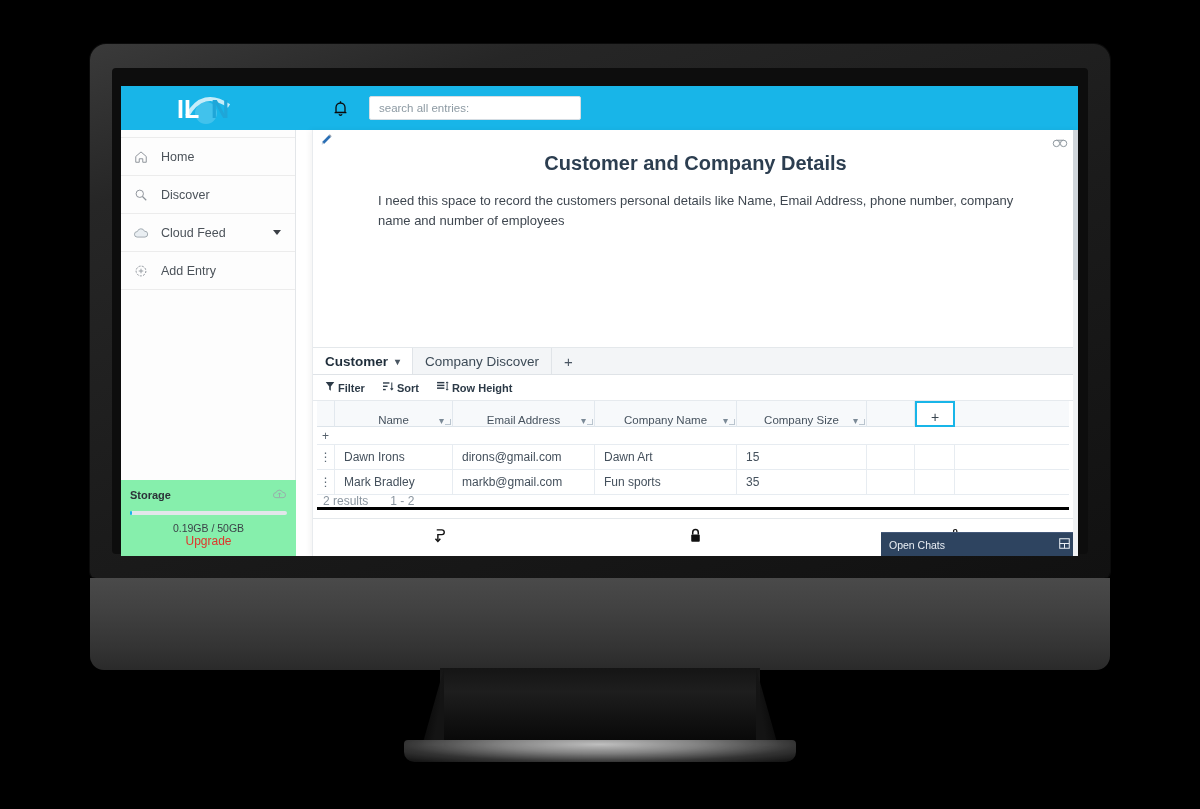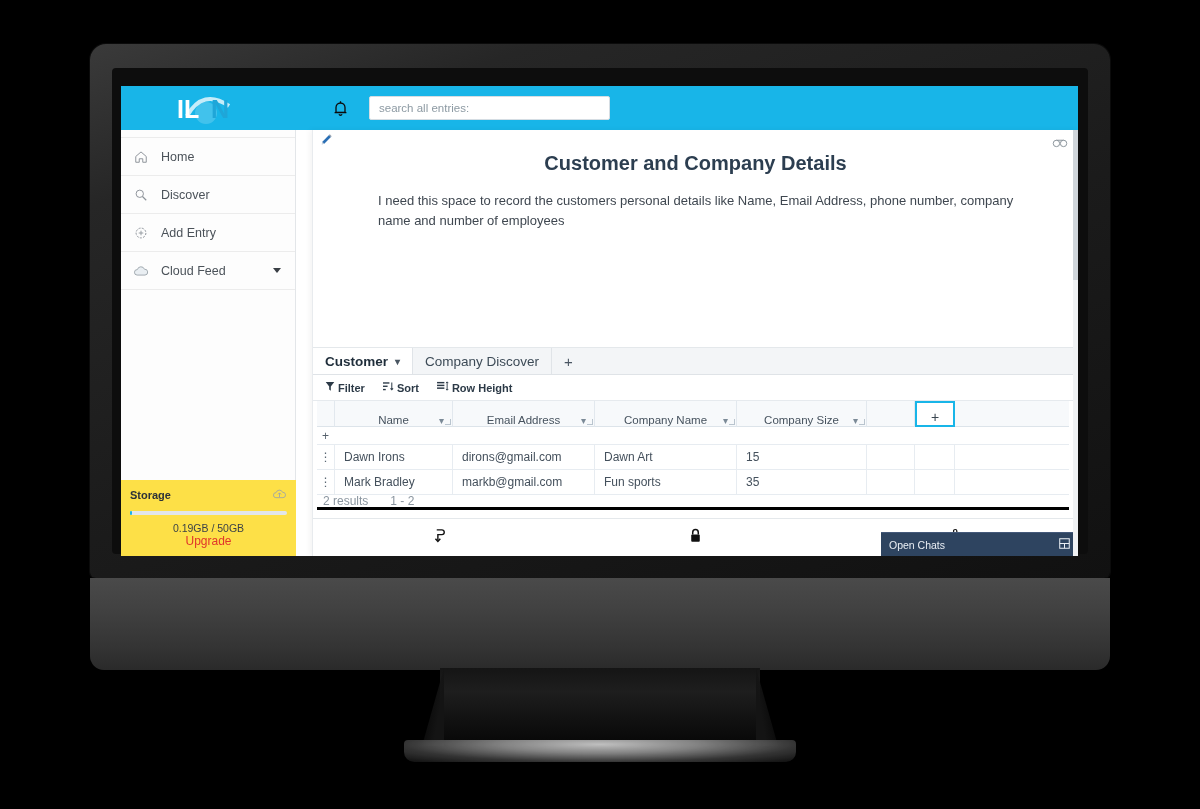--- a/index.html
+++ b/index.html
@@ -66,21 +66,21 @@
 
   
   .appbar {
     position: absolute; left: 0; top: 0; width: 957px; height: 44px;
     background: #18b5e8;
     display: flex; align-items: center;
   }
   .logo { margin-left: 52px; width: 84px; height: 36px; position: relative; }
   .notif-bell { margin-left: 72px; width: 22px; height: 24px; display:flex; align-items:center; justify-content:center; cursor:pointer;}
   .searchbox {
-    margin-left: 18px; width: 241px; height: 24px;
+    margin-left: 18px; width: 212px; height: 24px;
     background: #fff; border: 1px solid #d5dde3; border-radius: 2px;
     padding: 0 9px; font-size: 11.5px; color: #6b7a85;
     font-family: "Liberation Sans", sans-serif;
     line-height: 22px;
   }
   .searchbox::placeholder { color: #8d9aa3; }
 
   
   .sidebar {
     position: absolute; left: 0; top: 44px; width: 175px; height: 426px;
@@ -92,21 +92,21 @@
     color: #4b5259; font-size: 12.5px; cursor: pointer; position: relative;
   }
   .side-item .si-icon { width: 22px; display:flex; align-items:center; justify-content:center; color:#8c9299; }
   .side-item .si-label { margin-left: 9px; }
   .side-item .si-caret {
     position:absolute; right: 14px; width:0;height:0;
     border-left:4px solid transparent;border-right:4px solid transparent;border-top:5px solid #3a3f45;
   }
   .side-top-rule { height: 8px; border-bottom: 1px solid #ececec; }
 
-  .storage-block { position:absolute; left:0; bottom:0; width:175px; padding: 6px 9px 8px 9px; background:#fde047; }
+  .storage-block { position:absolute; left:0; bottom:0; width:175px; padding: 6px 9px 8px 9px; background:#86efac; }
   .storage-head { display:flex; align-items:center; justify-content:space-between; }
   .storage-title { font-size: 11px; font-weight: bold; color:#2c3238; }
   .storage-bar { margin-top:7px; height:4px; background:#e2e6ea; border-radius:3px; position:relative; }
   .storage-bar > i { position:absolute;left:0;top:0;height:4px;width:2px;background:#18b5e8;border-radius:3px; }
   .storage-foot { margin-top:7px; display:flex; align-items:center; justify-content:space-between;flex-direction:column; }
   .storage-used { font-size:10.5px; color:#3b4248; }
   .storage-upgrade { font-size:12px; color:#e0352b; cursor:pointer; }
 
   
   .content {
@@ -281,37 +281,37 @@
           <svg width="14" height="14" viewBox="0 0 16 16">
               <circle cx="6.6" cy="6.6" r="4.2" fill="none" stroke="#8c9299" stroke-width="1.1"></circle>
               <line x1="9.7" y1="9.7" x2="14" y2="14" stroke="#8c9299" stroke-width="1.3"></line>
             </svg>
         </span>
         <span class="si-label">Discover</span>
       </div>
 
       <div class="side-item">
         <span class="si-icon">
+          <svg width="16" height="14" viewBox="0 0 18 14">
+              <path d="M4.6 11.6 a3.1 3.1 0 0 1 .3 -6.2 a4.2 4.2 0 0 1 8 -.4 a3.3 3.3 0 0 1 .6 6.6 Z" fill="#e9eef2" stroke="#9aa2a9" stroke-width="1"></path>
+            </svg>
+        </span>
+        <span class="si-label">Cloud Feed</span>
+        <span class="si-caret"></span>
+      </div>
+
+      <div class="side-item">
+        <span class="si-icon">
           <svg width="14" height="14" viewBox="0 0 16 16">
               <circle cx="8" cy="8" r="5.6" fill="none" stroke="#8c9299" stroke-width="1.1" stroke-dasharray="2.4 1.4"></circle>
               <line x1="8" y1="5.4" x2="8" y2="10.6" stroke="#8c9299" stroke-width="1"></line>
               <line x1="5.4" y1="8" x2="10.6" y2="8" stroke="#8c9299" stroke-width="1"></line>
             </svg>
         </span>
         <span class="si-label">Add Entry</span>
-      </div>
-
-      <div class="side-item">
-        <span class="si-icon">
-          <svg width="16" height="14" viewBox="0 0 18 14">
-              <path d="M4.6 11.6 a3.1 3.1 0 0 1 .3 -6.2 a4.2 4.2 0 0 1 8 -.4 a3.3 3.3 0 0 1 .6 6.6 Z" fill="#e9eef2" stroke="#9aa2a9" stroke-width="1"></path>
-            </svg>
-        </span>
-        <span class="si-label">Cloud Feed</span>
-        <span class="si-caret"></span>
       </div>
 
       <div class="storage-block">
         <div class="storage-head">
           <span class="storage-title">Storage</span>
           <span>
             <svg width="15" height="12" viewBox="0 0 18 14">
                 <path d="M4.6 11.4 a3 3 0 0 1 .3 -6 a4.1 4.1 0 0 1 7.8 -.4 a3.2 3.2 0 0 1 .6 6.4 Z" fill="none" stroke="#9aa2a9" stroke-width="1"></path>
                 <path d="M9 10.6 V5.8 M7 7.6 L9 5.6 L11 7.6" fill="none" stroke="#9aa2a9" stroke-width="1"></path>
               </svg>

